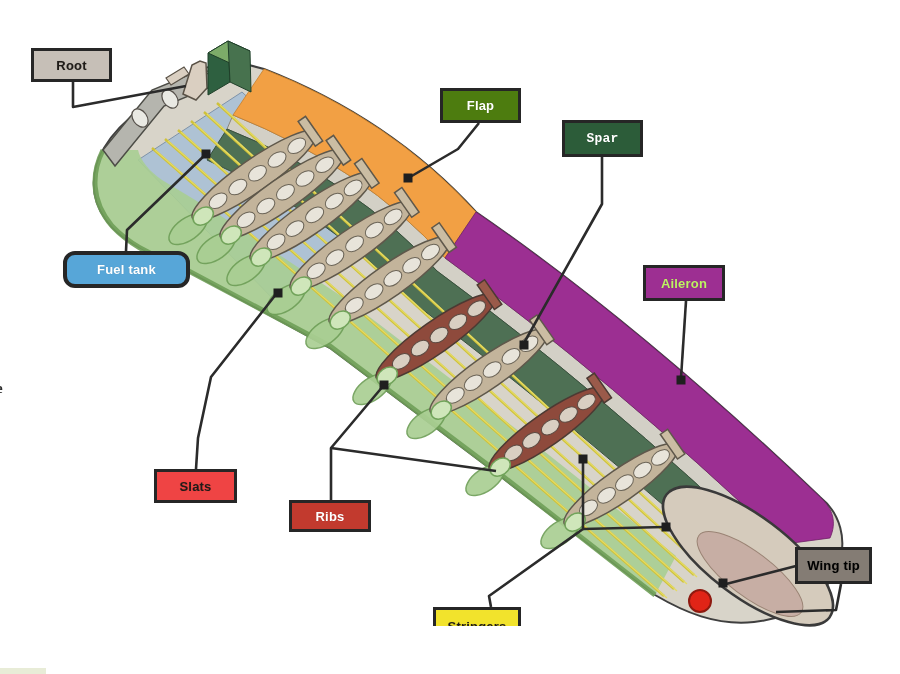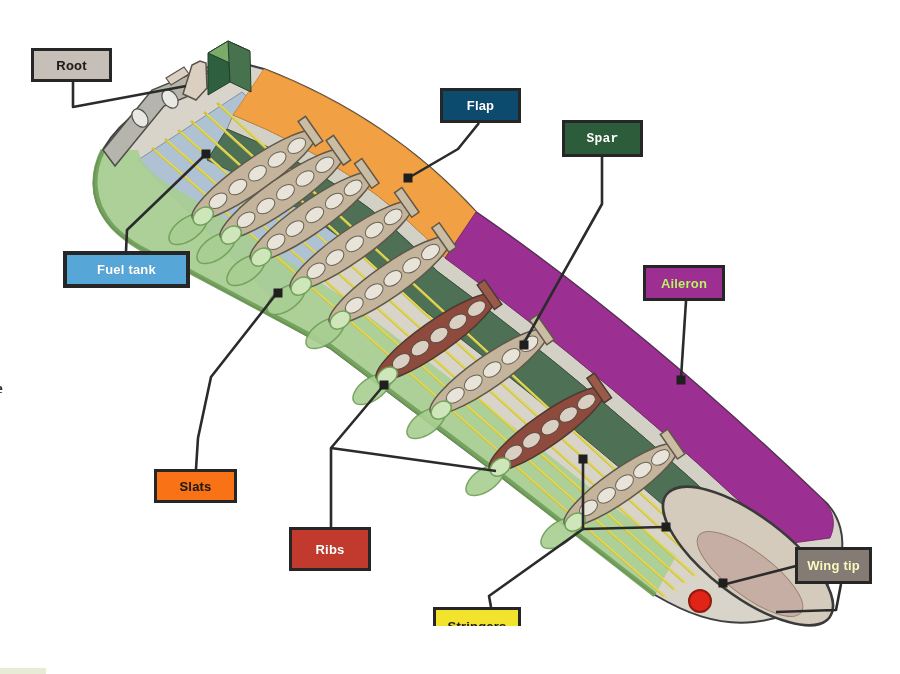--- a/index.html
+++ b/index.html
@@ -6,24 +6,24 @@
   .stage{position:relative;width:900px;height:674px;background:#ffffff;overflow:hidden;
          font-family:"Liberation Sans",sans-serif;}
   .stage svg{position:absolute;left:0;top:0;}
   .label{position:absolute;display:flex;align-items:center;justify-content:center;
          border:3px solid #262626;box-sizing:border-box;
          font:bold 13px/1 "Liberation Sans",sans-serif;letter-spacing:.2px;
          text-shadow:0 0 1px rgba(0,0,0,.18);}
   #lbl-root     {left:31px;  top:48px;  width:81px;  height:34px;}
   #lbl-flap     {left:440px; top:88px;  width:81px;  height:35px;}
   #lbl-spar     {left:562px; top:120px; width:81px;  height:37px;}
-  #lbl-fuel     {left:63px;  top:251px; width:127px; height:37px; border-width:4px;}
+  #lbl-fuel     {left:63px;  top:251px; width:127px; height:37px; border-width:4px;border-radius:12px;}
   #lbl-aileron  {left:643px; top:265px; width:82px;  height:36px;}
   #lbl-slats    {left:154px; top:469px; width:83px;  height:34px;}
-  #lbl-ribs     {left:289px; top:527px; width:82px;  height:44px;}
+  #lbl-ribs     {left:289px; top:500px; width:82px;  height:32px;}
   #lbl-wingtip  {left:795px; top:547px; width:77px;  height:37px;}
   #lbl-stringers{left:433px; top:607px; width:88px;  height:19px; overflow:hidden;
                  align-items:flex-start;padding-top:10px;border-bottom:none;}
   .edge-glyph{position:absolute;left:-4px;top:381px;font:bold 15px/1 "Liberation Serif",serif;
               color:#2b2b2b;}
   .bottom-sliver{position:absolute;left:0;top:668px;width:46px;height:6px;background:#e8ecd7;}
 </style>
 </head>
 <body>
 
@@ -236,24 +236,24 @@
     <rect x="676.5" y="375.5" width="9" height="9"></rect>
     <rect x="273.5" y="288.5" width="9" height="9"></rect>
     <rect x="379.5" y="380.5" width="9" height="9"></rect>
     <rect x="578.5" y="454.5" width="9" height="9"></rect>
     <rect x="661.5" y="522.5" width="9" height="9"></rect>
     <rect x="718.5" y="578.5" width="9" height="9"></rect>
   </g>
 </svg>
 
   <div class="label" id="lbl-root" style="background-color: rgb(198, 191, 183); color: rgb(31, 27, 24);">Root</div>
-  <div class="label" id="lbl-flap" style="background-color: #0c4a6e; color: rgb(255, 255, 255);">Flap</div>
+  <div class="label" id="lbl-flap" style="background-color: #4d7c0f; color: rgb(255, 255, 255);">Flap</div>
   <div class="label" id="lbl-spar" style="background-color: rgb(44, 92, 57); color: rgb(255, 255, 255); font-family: Liberation Mono, monospace;">Spar</div>
   <div class="label" id="lbl-fuel" style="background-color: rgb(87, 166, 216); color: rgb(255, 255, 255);">Fuel tank</div>
   <div class="label" id="lbl-aileron" style="background-color: rgb(157, 47, 146); color: #bef264;">Aileron</div>
-  <div class="label" id="lbl-slats" style="background-color: #f97316; color: rgb(31, 27, 24);">Slats</div>
+  <div class="label" id="lbl-slats" style="background-color: #ef4444; color: rgb(31, 27, 24);">Slats</div>
   <div class="label" id="lbl-ribs" style="background-color: rgb(194, 58, 46); color: rgb(255, 255, 255);">Ribs</div>
-  <div class="label" id="lbl-wingtip" style="background-color: rgb(132, 124, 116); color: #fef9c3;">Wing tip</div>
+  <div class="label" id="lbl-wingtip" style="background-color: rgb(132, 124, 116); color: #000000;">Wing tip</div>
   <div class="label" id="lbl-stringers" style="background-color: rgb(242, 227, 44); color: rgb(31, 27, 24);">Stringers</div>
 
   <div class="edge-glyph">e</div>
   <div class="bottom-sliver"></div>
 </div>
 
 </body></html>

